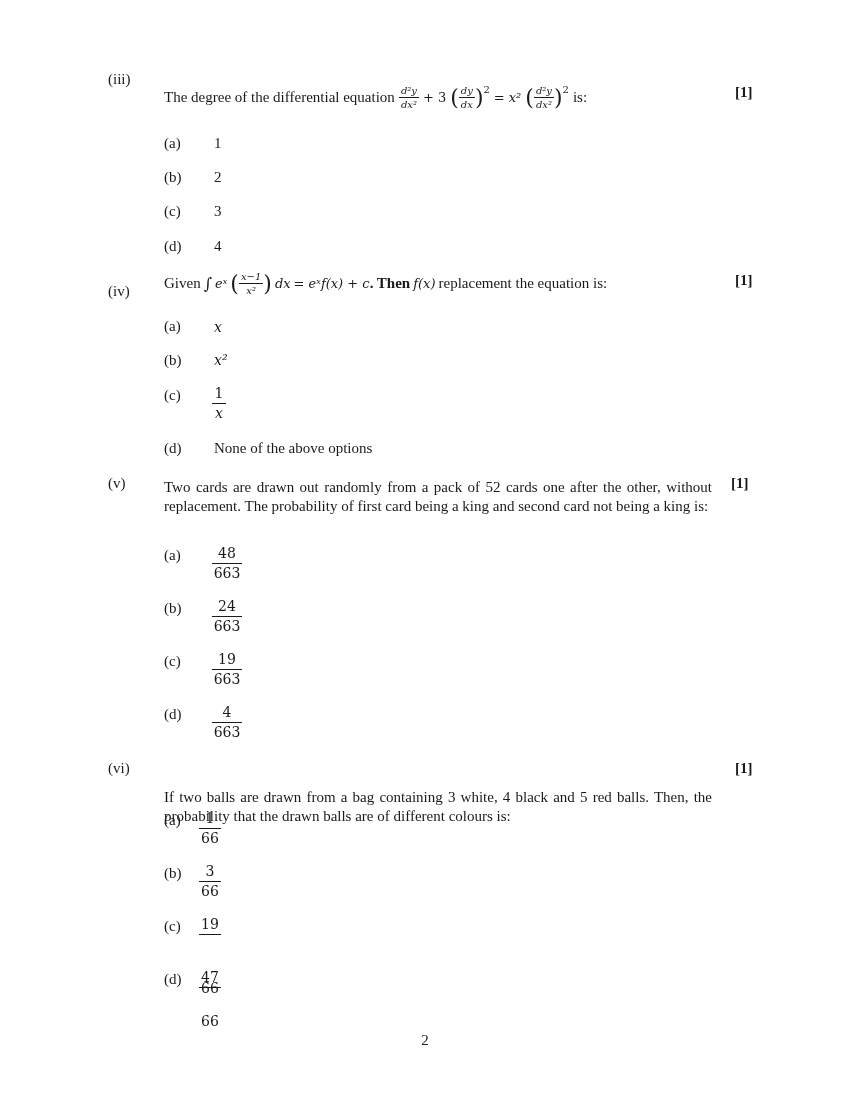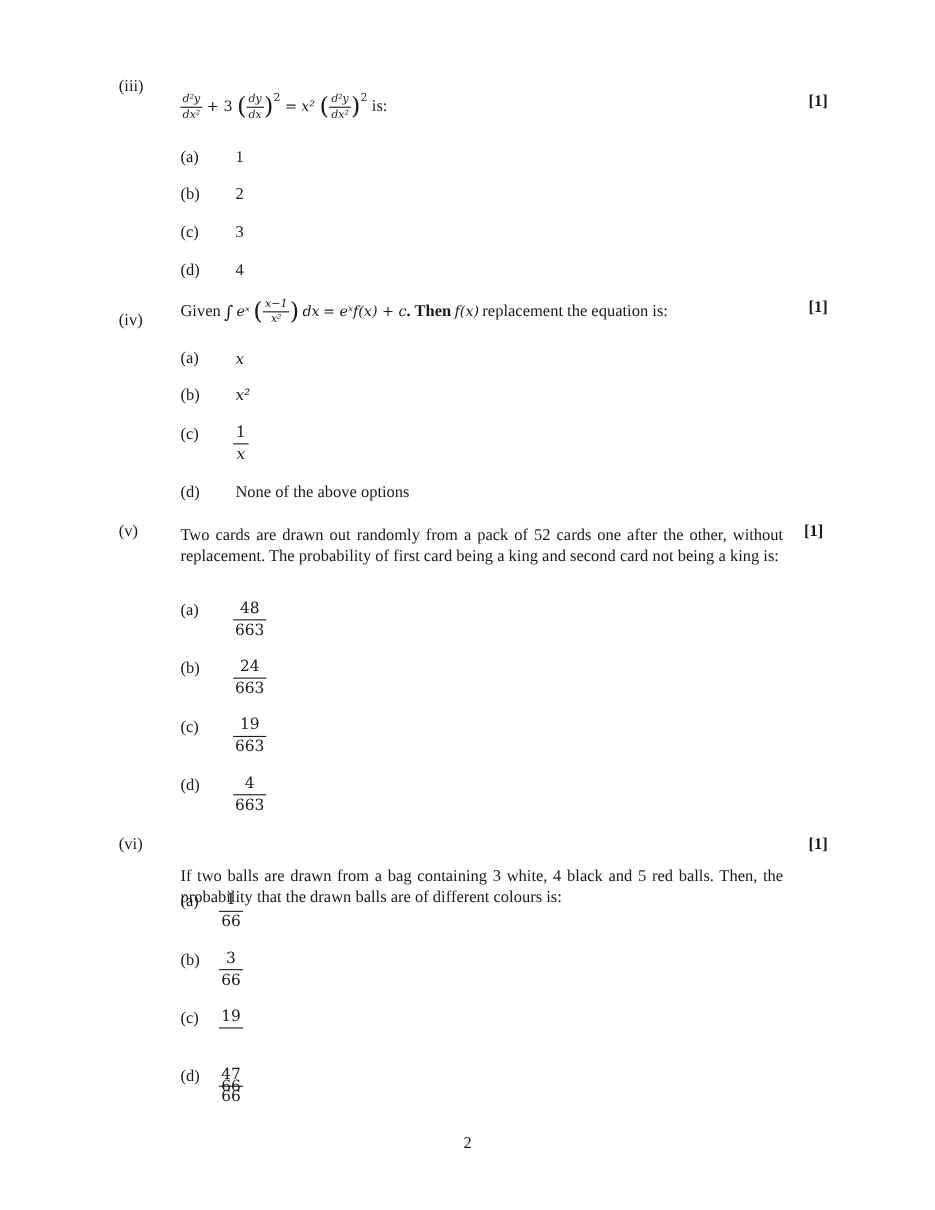--- a/index.html
+++ b/index.html
@@ -23,20 +23,21 @@
   .bigfrac .den { line-height:19px; }
   .pageno { left:0; width:850px; text-align:center; top:1032px; font-size:15px; }
 </style>
 </head>
 <body>
 
 <div>
   <div class="abs qnum" style="top:71px;">(iii)</div>
   <div class="abs marks" style="left:735px; top:84px;">[1]</div>
   <div class="abs" style="left:164px; top:84px; white-space:nowrap; display:flex; align-items:center; gap:4px;">
+    <span>The degree of the differential equation</span>
     <span class="frac math">
       <span class="num small">d²y</span>
       <span class="den small">dx²</span>
     </span>
     <span class="mup">+ 3</span>
     <span style="display:inline-flex; align-items:center;">
       <span class="paren">(</span>
       <span class="frac math">
           <span class="num small">dy</span>
           <span class="den small">dx</span>
@@ -142,19 +143,19 @@
   <div class="abs bigfrac" style="left:199px; top:862px;">
     <span class="num" style="min-width:18px;">3</span>
     <span class="den">66</span>
   </div>
   <div class="abs opt-label" style="top:918px;">(c)</div>
   <div class="abs bigfrac" style="left:199px; top:915px;gap:44px;">
     <span class="num" style="min-width:18px;">19</span>
     <span class="den">66</span>
   </div>
   <div class="abs opt-label" style="top:971px;">(d)</div>
-  <div class="abs bigfrac" style="left:199px; top:968px;">
+  <div class="abs bigfrac" style="left:199px; top:968px;gap:24px;">
     <span class="num" style="min-width:18px;">47</span>
     <span class="den">66</span>
   </div>
 </div>
 
 <div class="abs pageno">2</div>
 
 </body></html>

